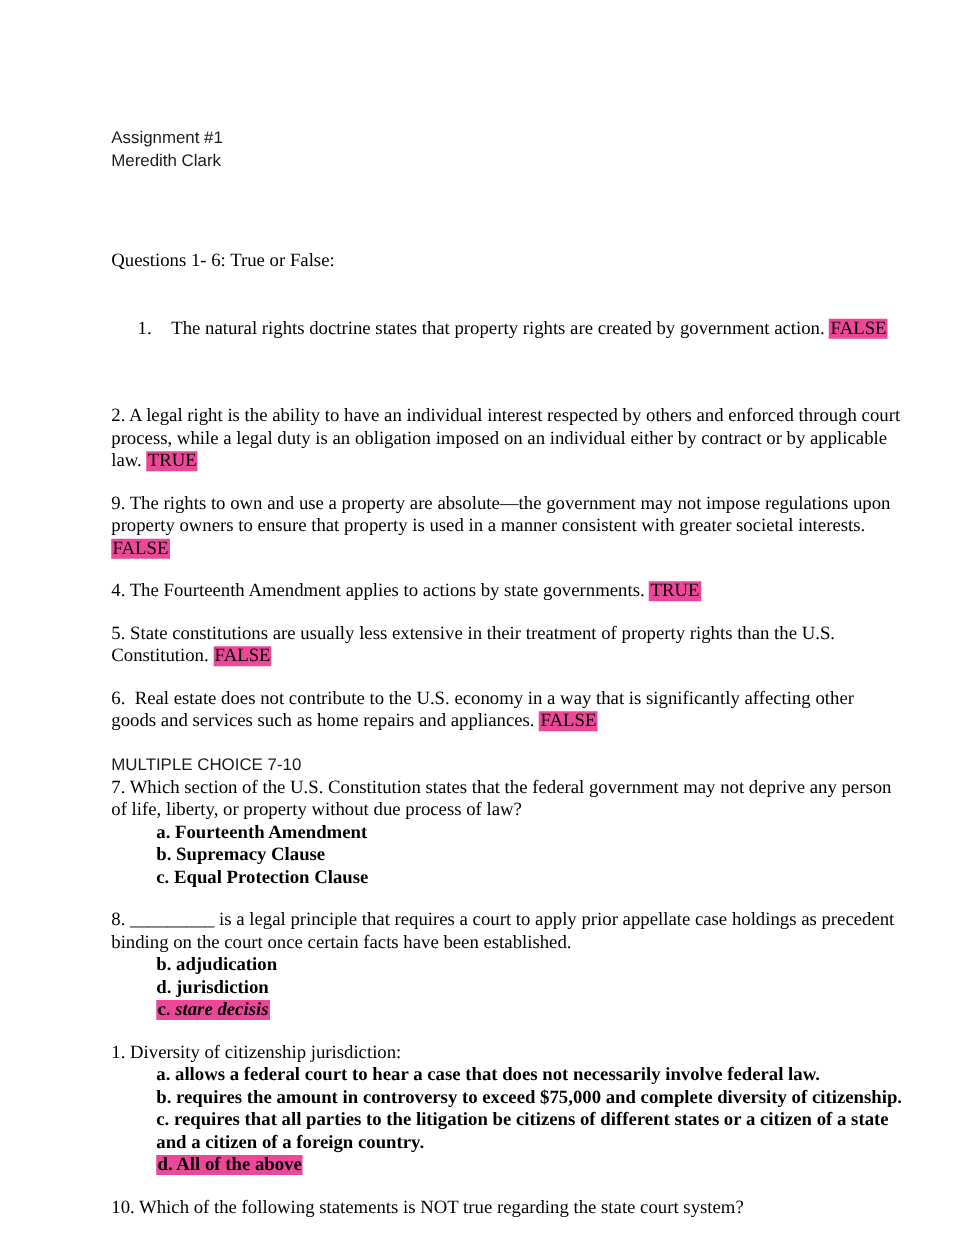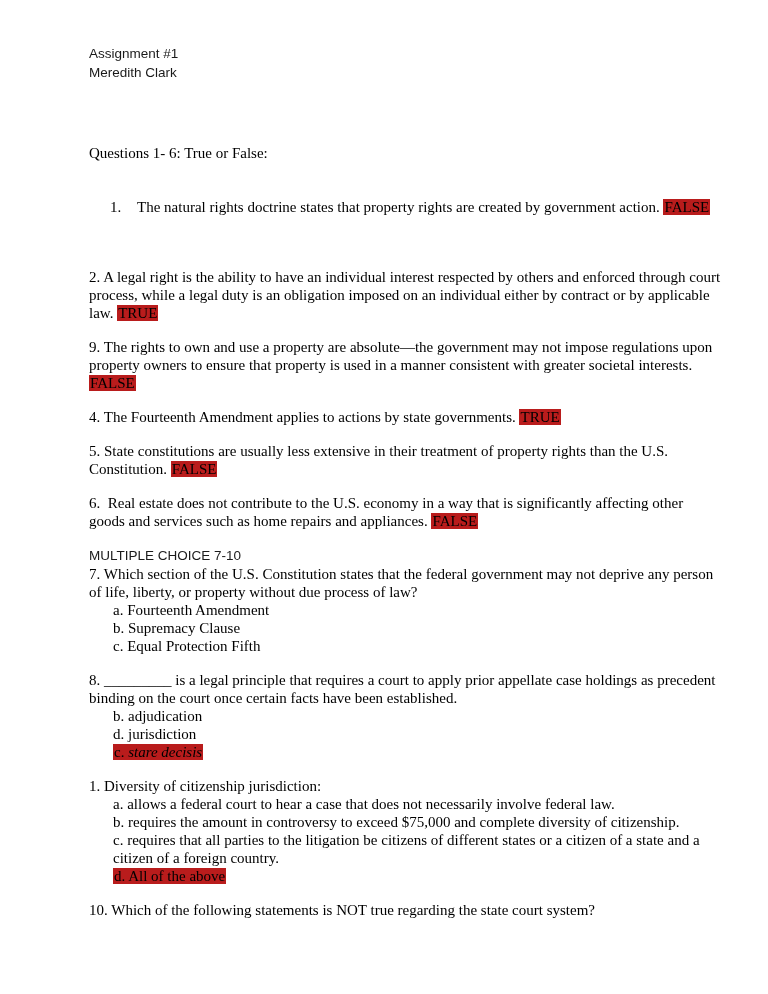--- a/index.html
+++ b/index.html
@@ -6,21 +6,21 @@
     margin: 0;
     padding: 0;
     background: #ffffff;
   }
   .page {
     position: relative;
     width: 768px;
     height: 994px;
     background: #ffffff;
     box-sizing: border-box;
-    padding: 44px 46px 0 89px;
+    padding: 100px 46px 0 89px;
     color: #000000;
     overflow: hidden;
   }
   .sans {
     font-family: "Liberation Sans", sans-serif;
     font-size: 13.5px;
     line-height: 19px;
     color: #1a1a1a;
   }
   .serif {
@@ -34,23 +34,23 @@
   .block { margin: 0 0 16px 0; }
   .spacer-header { height: 26px; }
   .q1-row {
     padding-left: 21px;
     display: flex;
   }
   .q1-num {
     flex: 0 0 27px;
   }
   .q1-body { flex: 1 1 auto; }
-  .opt { margin-left: 24px; }
+  .opt { margin-left: 36px; font-weight: bold; }
   mark {
-    background: #b91c1c;
+    background: #ec4899;
     color: #000000;
     padding: 0 1px;
   }
 </style>
 </head>
 <body>
 
 <div class="page">
 
   <div class="sans">
@@ -76,21 +76,21 @@
 
   <p class="serif block"><span>5. State constitutions are usually less extensive in their treatment of property rights than the U.S. Constitution.</span> <mark>FALSE</mark></p>
 
   <p class="serif block"><span>6.  Real estate does not contribute to the U.S. economy in a way that is significantly affecting other goods and services such as home repairs and appliances.</span> <mark>FALSE</mark></p>
 
   <div class="block">
     <p class="sans">MULTIPLE CHOICE 7-10</p>
     <p class="serif">7. Which section of the U.S. Constitution states that the federal government may not deprive any person of life, liberty, or property without due process of law?</p>
     <div class="serif opt">a. Fourteenth Amendment</div>
     <div class="serif opt">b. Supremacy Clause</div>
-    <div class="serif opt">c. Equal Protection Fifth</div>
+    <div class="serif opt">c. Equal Protection Clause</div>
   </div>
 
   <div class="block">
     <p class="serif">8. _________ is a legal principle that requires a court to apply prior appellate case holdings as precedent binding on the court once certain facts have been established.</p>
     <div class="serif opt">b. adjudication</div>
     <div class="serif opt">d. jurisdiction</div>
     <div class="serif opt"><mark><span>c.</span> <i>stare decisis</i></mark></div>
   </div>
 
   <div class="block">

